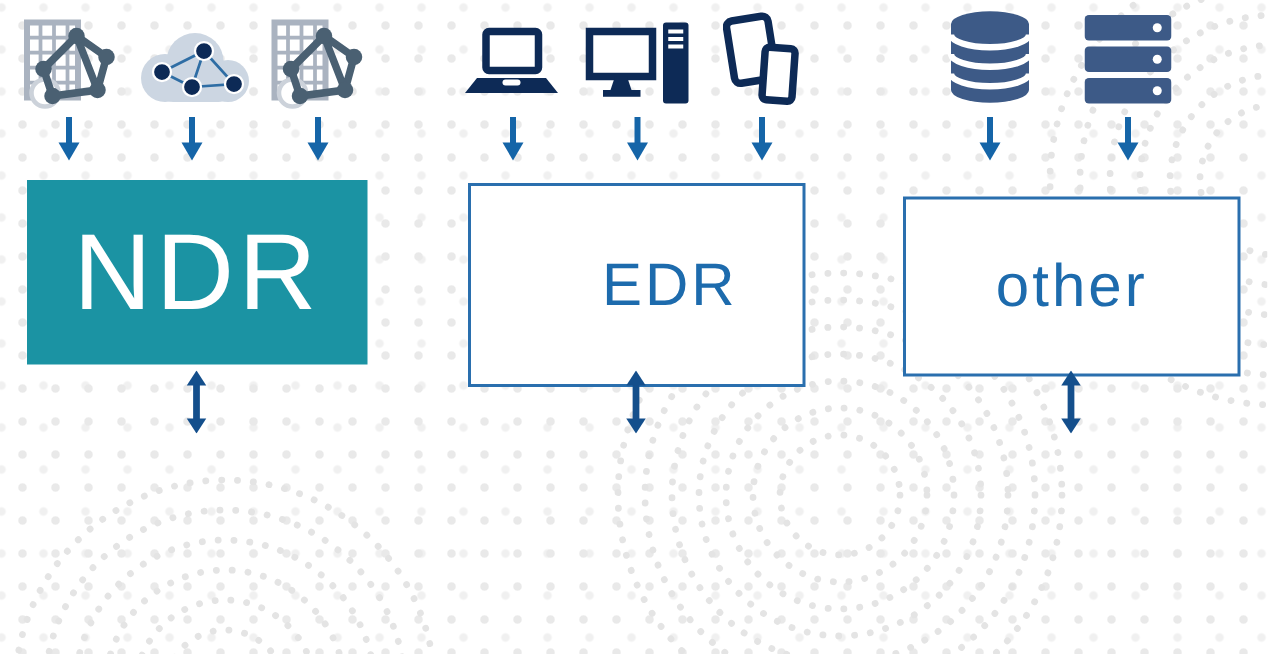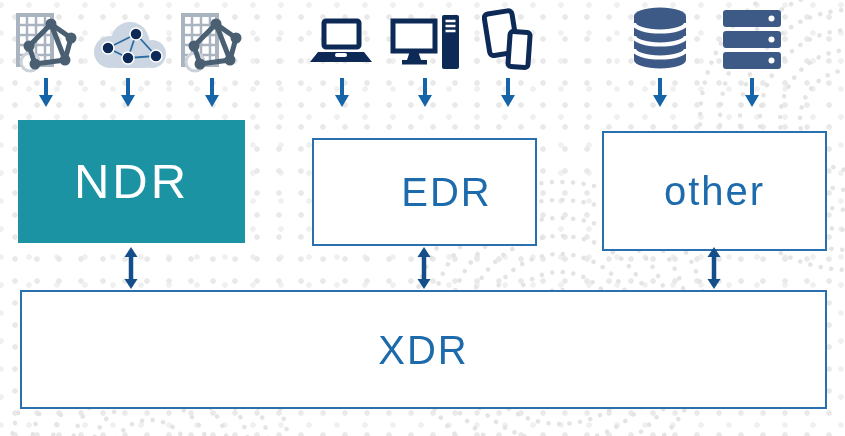--- a/index.html
+++ b/index.html
@@ -29,22 +29,22 @@
   .box.filled{background:#1b93a3;border:none;}
   .box-label{
     font-weight:300;
     letter-spacing:2px;
     color:#1d6bad;
     line-height:1;
     user-select:none;
   }
   .box.filled .box-label{color:#ffffff;}
   .ndr-box{left:18px;top:120px;width:227px;height:123px;}
-  .ndr-box .box-label{font-size:49px;letter-spacing:3px;}
-  .edr-box{left:312px;top:138px;width:225px;height:108px;padding-left:44px;}
+  .ndr-box .box-label{font-size:72px;letter-spacing:3px;}
+  .edr-box{left:312px;top:122px;width:225px;height:136px;padding-left:44px;}
   .edr-box .box-label{font-size:40px;}
   .other-box{left:602px;top:131px;width:225px;height:120px;}
   .other-box .box-label{font-size:40px;}
   .xdr-box{left:20px;top:290px;width:807px;height:119px;}
   .xdr-box .box-label{font-size:40px;}
 </style>
 </head>
 <body>
 
 <div class="canvas">
@@ -246,17 +246,14 @@
       </svg>
   </div>
   <div class="arrow-double" style="left:705px;">
     <svg width="18" height="42" viewBox="0 0 18 42">
         <path d="M9 8 V34" stroke="#144f8c" stroke-width="4.5"></path>
         <path d="M9 0 L2.5 10 H15.5 Z" fill="#144f8c"></path>
         <path d="M9 42 L2.5 32 H15.5 Z" fill="#144f8c"></path>
       </svg>
   </div>
 
-  <div class="box xdr-box">
-    <span class="box-label">XDR</span>
-  </div>
 
 </div>
 
 </body></html>

